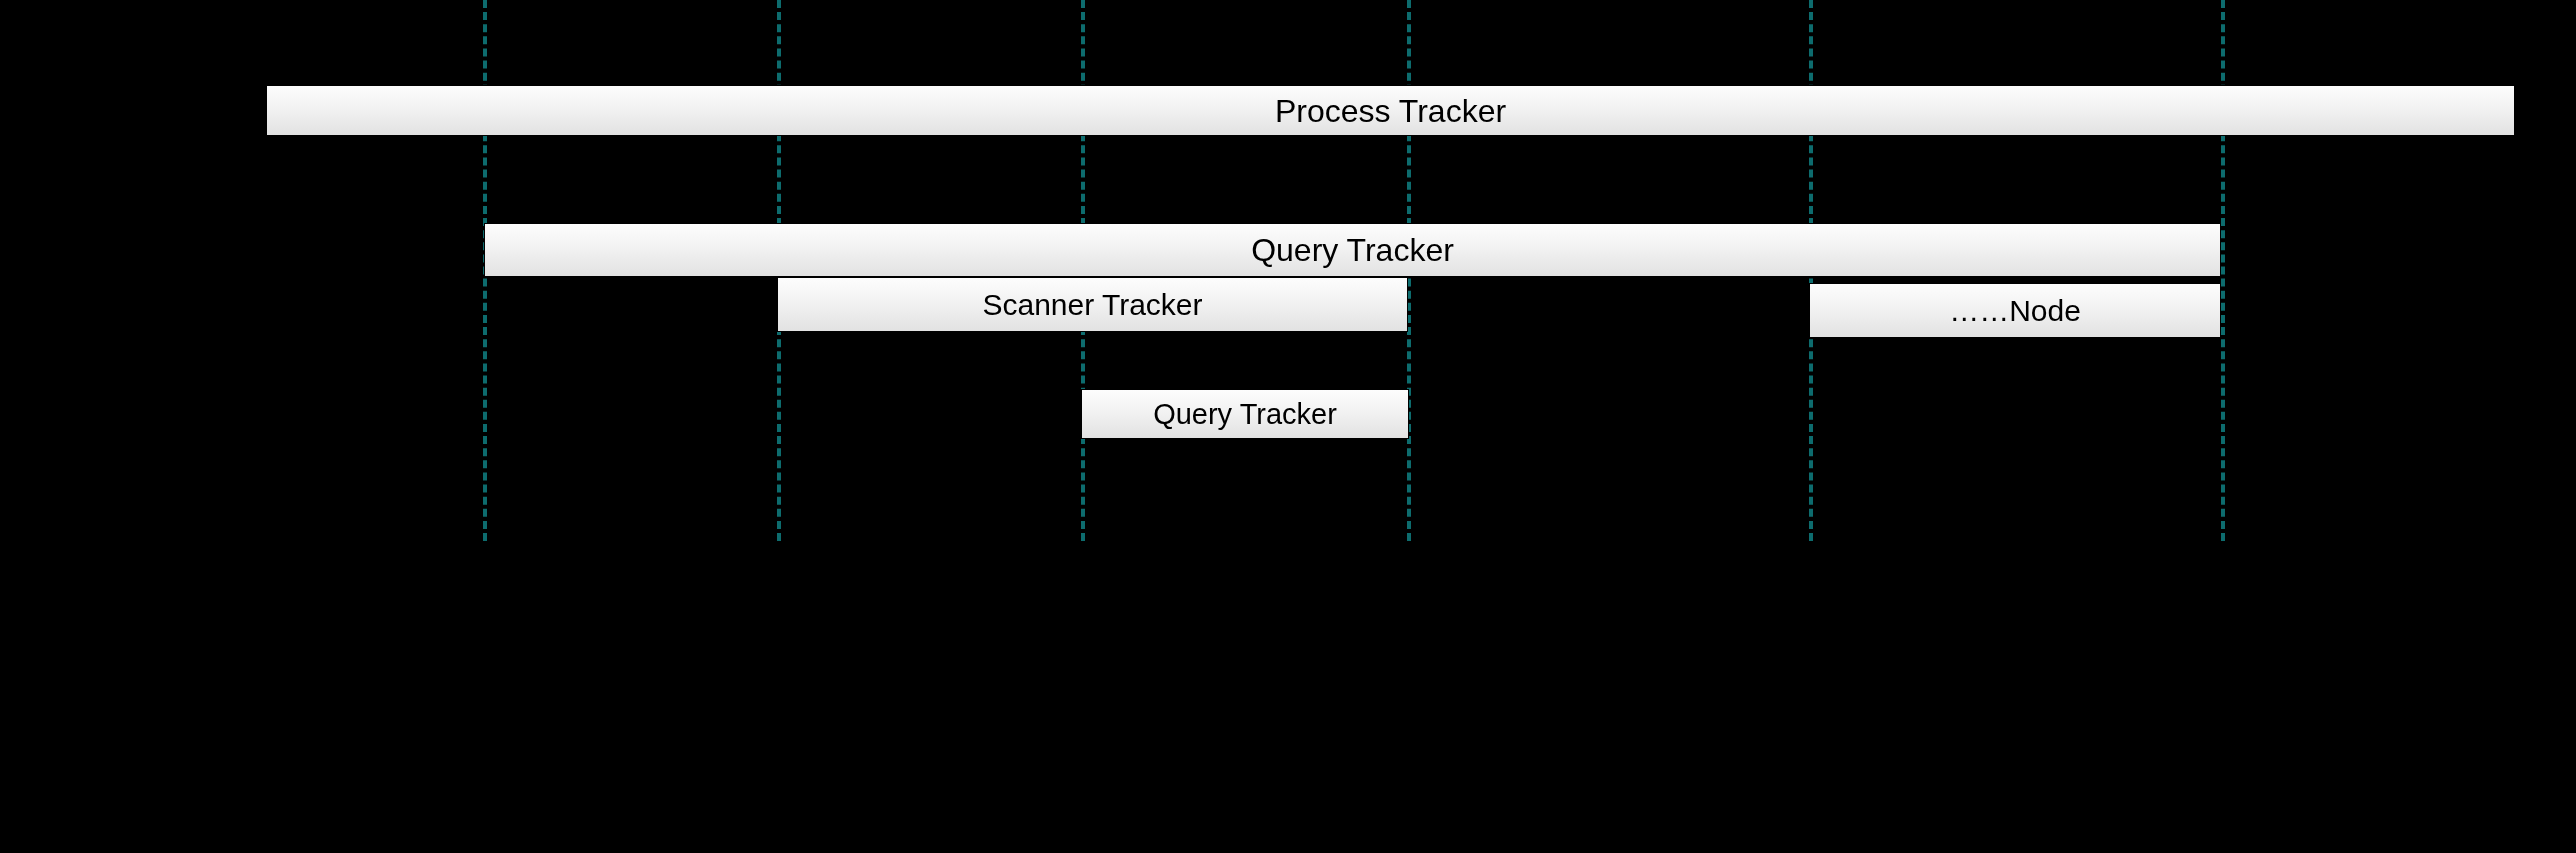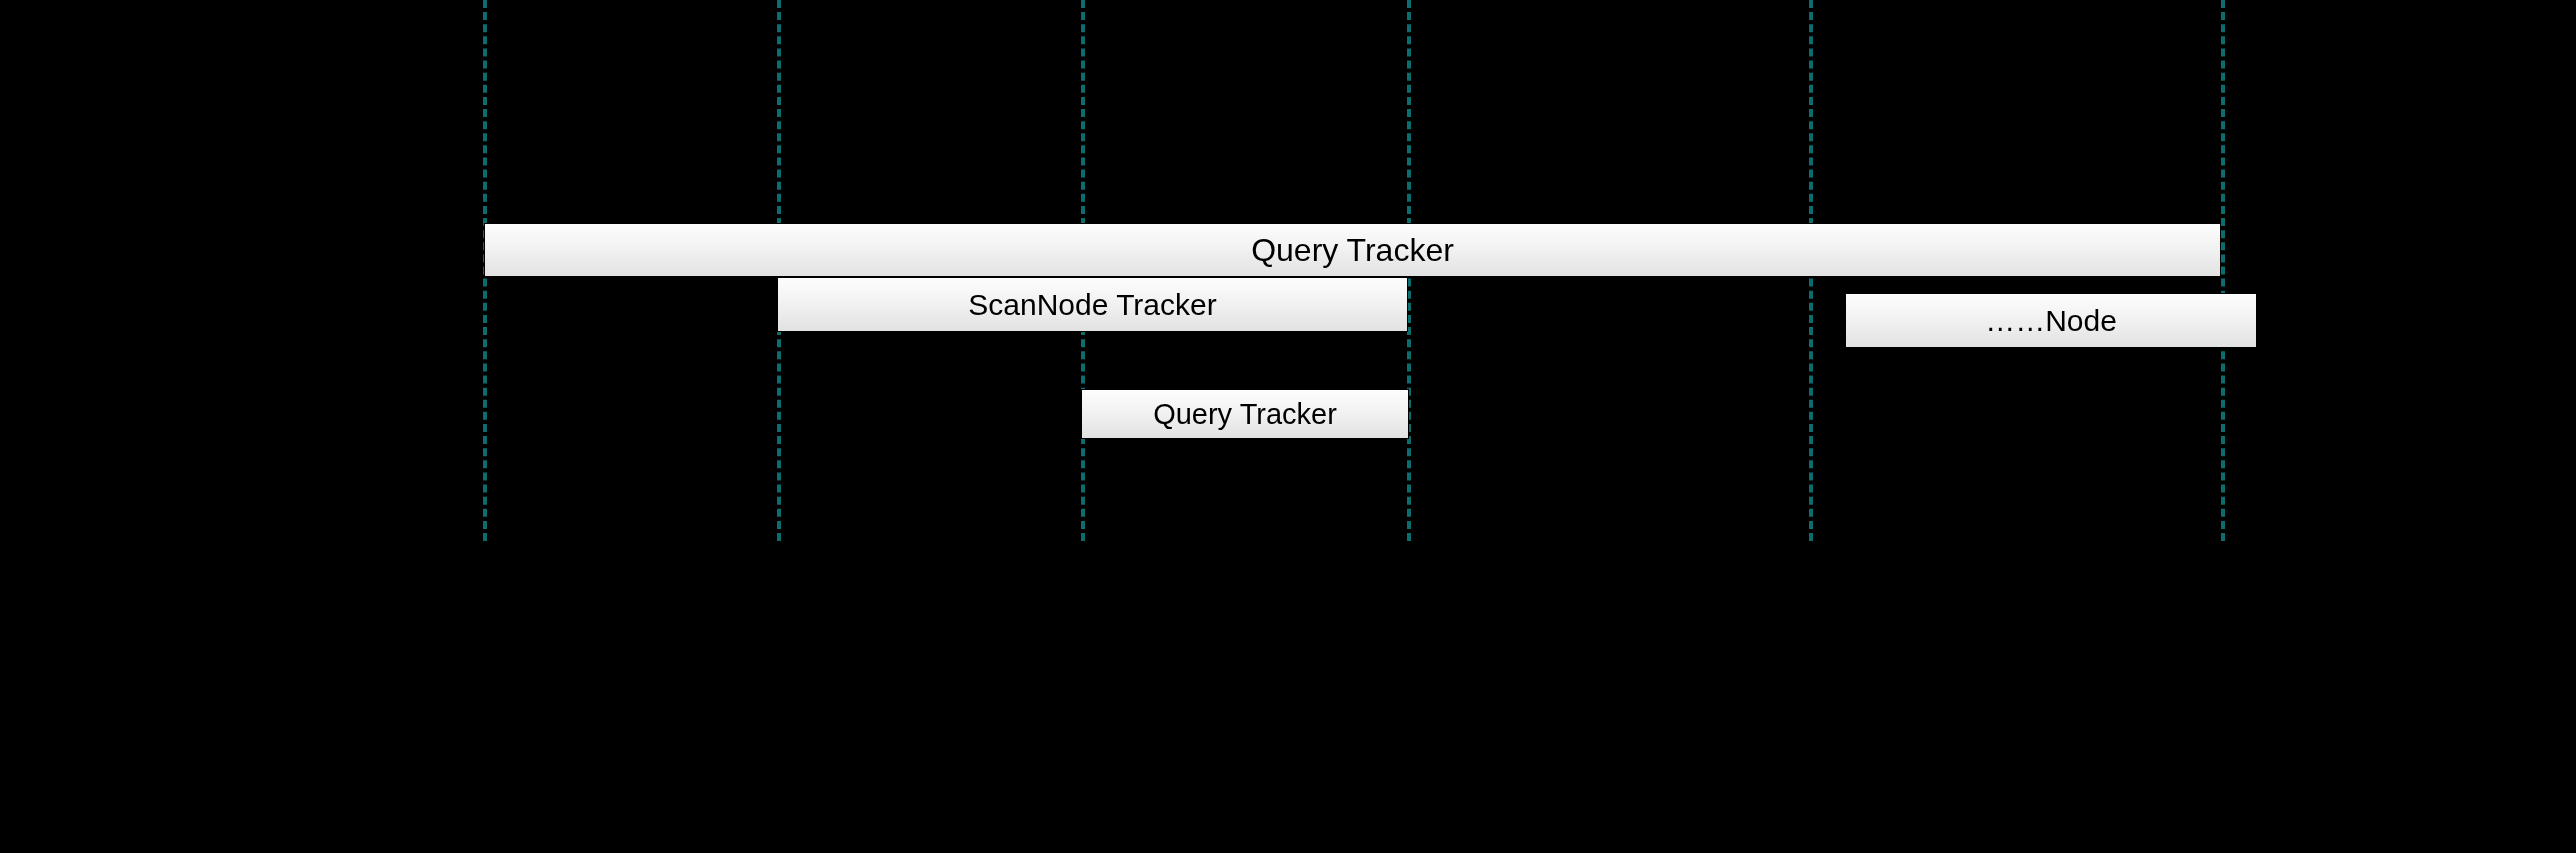--- a/index.html
+++ b/index.html
@@ -56,31 +56,34 @@
 
 <div id="canvas">
 
   <div class="guide" style="left:483px; height:541px;"></div>
   <div class="guide" style="left:777px; height:541px;"></div>
   <div class="guide" style="left:1081px; height:541px;"></div>
   <div class="guide" style="left:1407px; height:541px;"></div>
   <div class="guide" style="left:1809px; height:541px;"></div>
   <div class="guide" style="left:2221px; height:541px;"></div>
 
+  <div class="box process" style="left:266px; top:85px; width:2249px; height:51px;">
+    <span class="box-label">Process Tracker</span>
+  </div>
 
   <div class="box query" style="left:484px; top:223px; width:1737px; height:54px;">
     <span class="box-label">Query Tracker</span>
   </div>
 
   <div class="box node" style="left:777px; top:277px; width:631px; height:55px;">
-    <span class="box-label">ScanNode Tracker</span>
+    <span class="box-label">Scanner Tracker</span>
   </div>
 
 
-  <div class="box node" style="left:1809px; top:293px; width:412px; height:55px;margin-left:36px;">
+  <div class="box node" style="left:1809px; top:283px; width:412px; height:55px;">
     <span class="box-label">……Node</span>
   </div>
 
   <div class="box small" style="left:1081px; top:389px; width:328px; height:50px;">
     <span class="box-label">Query Tracker</span>
   </div>
 
 
 </div>
 

